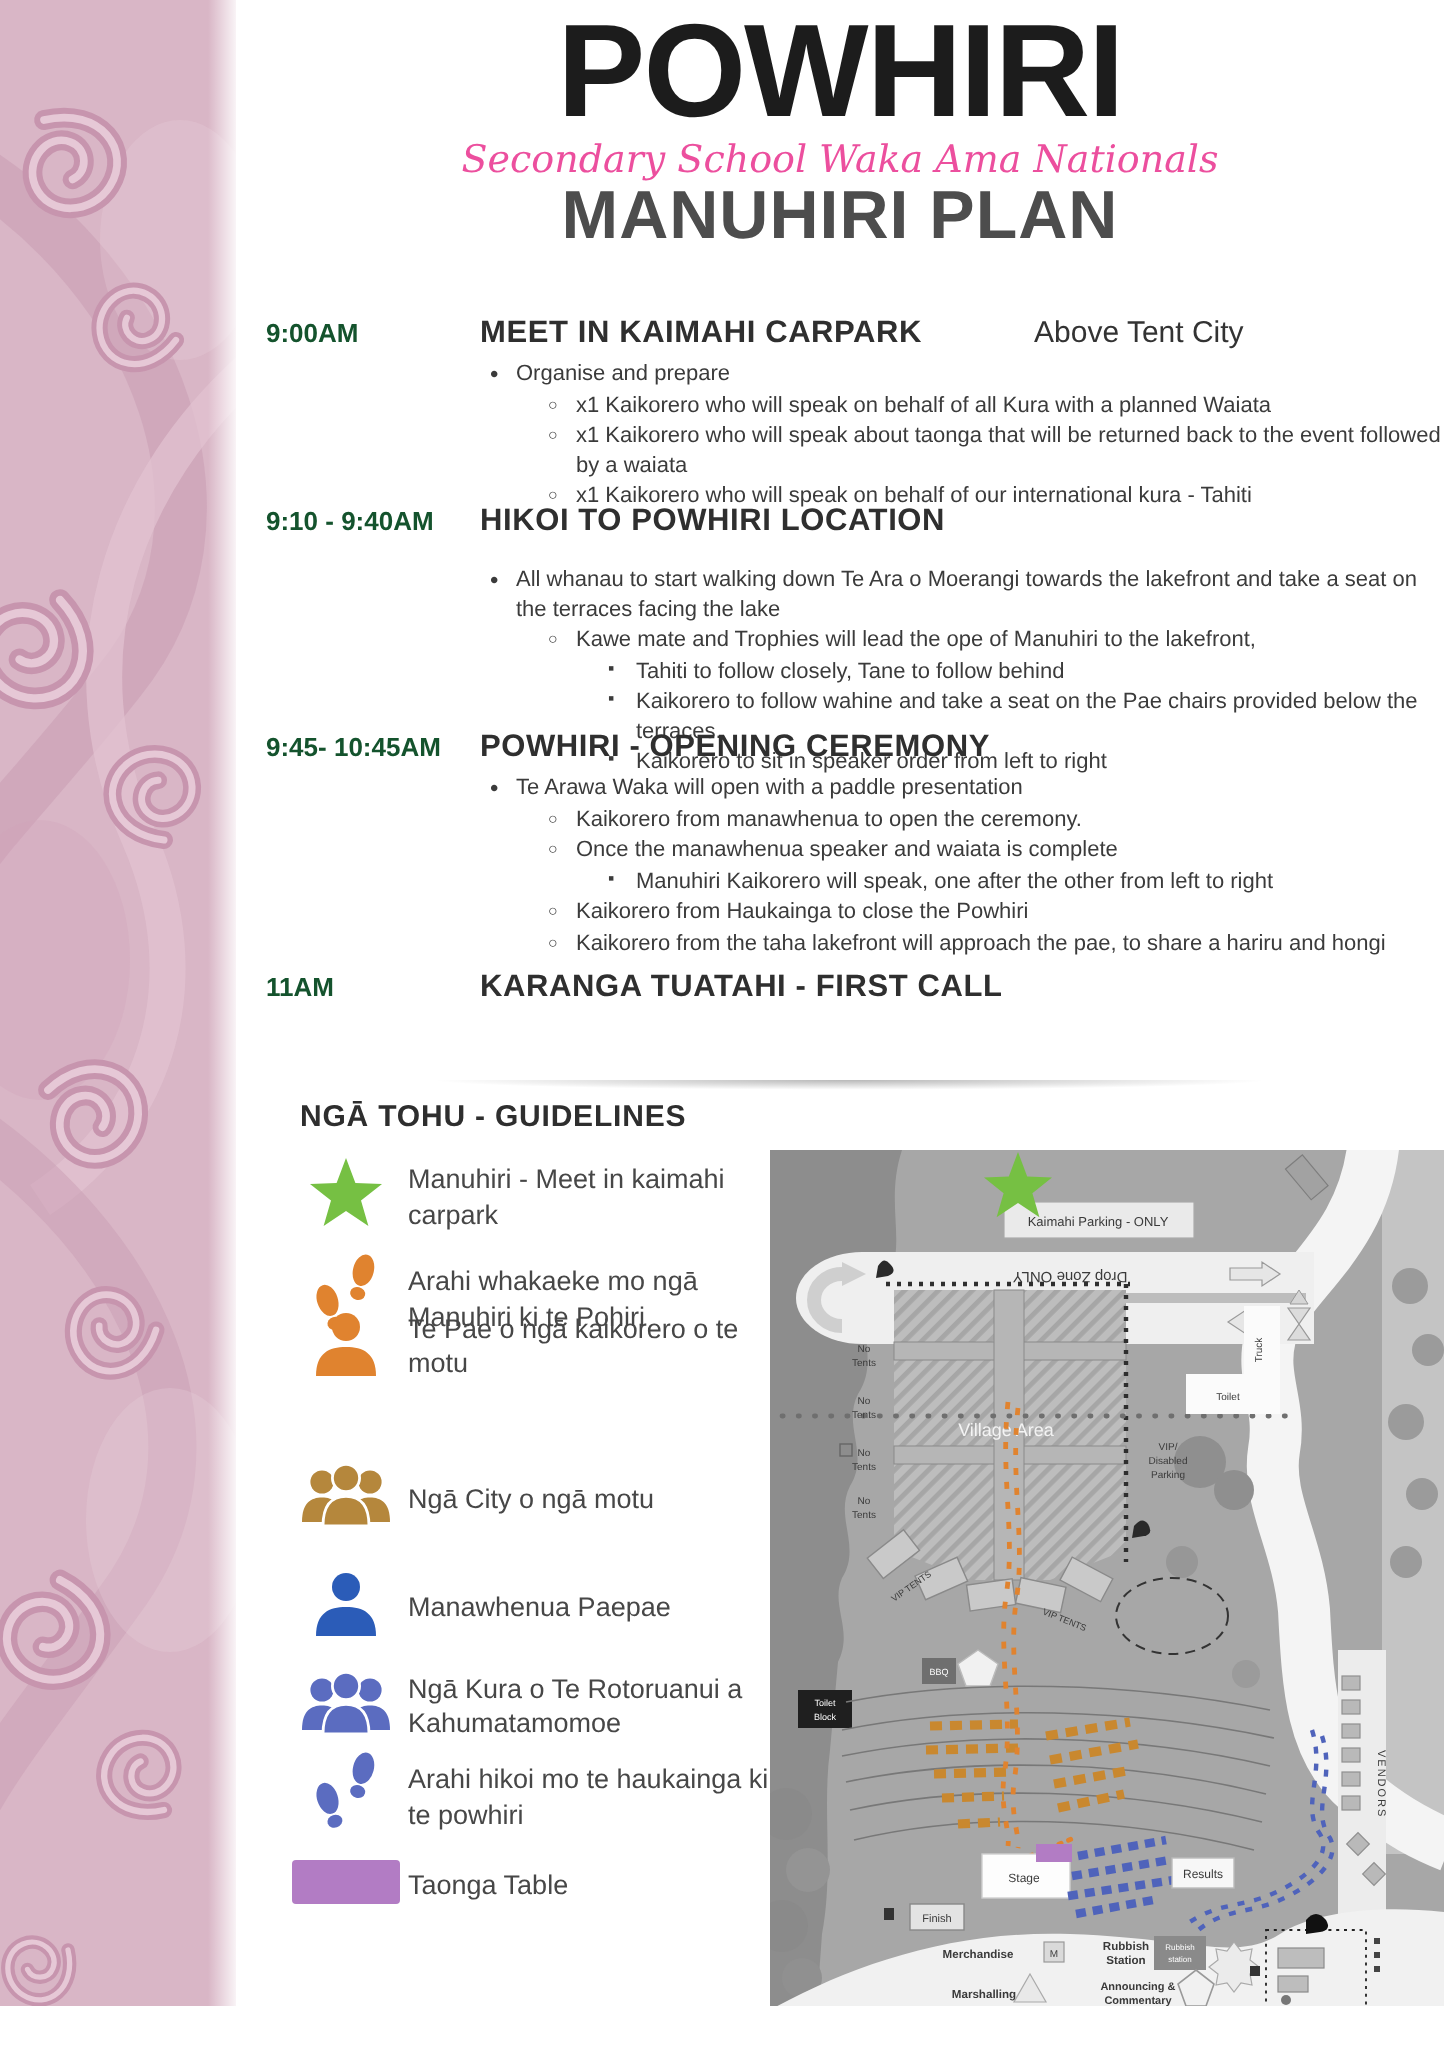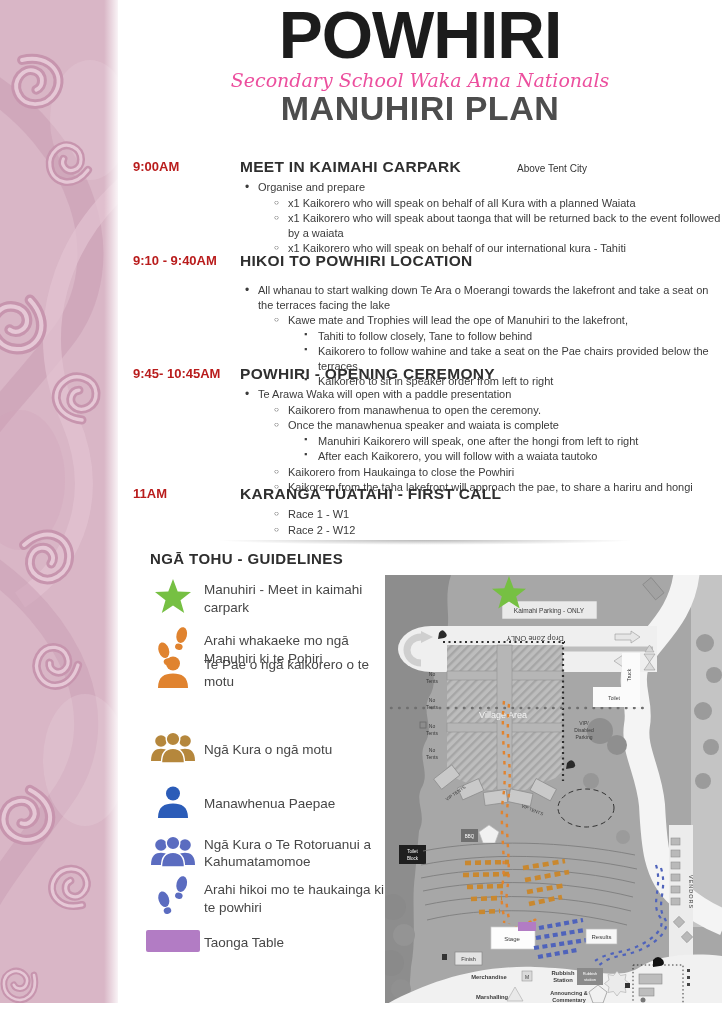--- a/index.html
+++ b/index.html
@@ -8,23 +8,23 @@
   
   .koru-strip{position:absolute;left:0;top:0;width:118px;height:1010px;}
   
   .header{position:absolute;left:118px;top:2px;width:604px;text-align:center;}
   .title{font-size:66px;font-weight:bold;letter-spacing:-1px;color:#1c1c1c;line-height:1.02;}
   .subtitle{font-family:"DejaVu Serif",serif;font-style:italic;font-size:19px;color:#ec4f9e;
             margin-top:2px;line-height:1.0;}
   .plan-title{font-size:34px;font-weight:bold;color:#4d4d4d;letter-spacing:0.5px;line-height:1.05;margin-top:1px;}
   
   .section{position:absolute;left:133px;width:589px;display:grid;grid-template-columns:107px 1fr;}
-  .time{font-weight:bold;font-size:13px;color:#b91c1c;padding-top:1px;}
+  .time{font-weight:bold;font-size:13px;color:#14532d;padding-top:1px;}
   .sec-head{font-size:15.5px;font-weight:bold;color:#2f2f2f;letter-spacing:0.3px;}
-  .sec-note{font-size:10px;font-weight:normal;color:#333;margin-left:56px;letter-spacing:0;margin-top:32px;}
+  .sec-note{font-size:15px;font-weight:normal;color:#333;margin-left:56px;letter-spacing:0;margin-top:32px;}
   .items{margin-top:4px;}
   .li{position:relative;font-size:11px;line-height:1.32;color:#3b3b3b;margin-top:1px;}
   .l1{padding-left:18px;}
   .l2{padding-left:48px;}
   .l3{padding-left:78px;}
   .l1::before{content:"•";position:absolute;left:5px;font-size:12px;}
   .l2::before{content:"○";position:absolute;left:34px;font-size:8px;top:2px;font-weight:bold;}
   .l3::before{content:"▪";position:absolute;left:64px;font-size:9px;top:0px;}
   .gap{height:9px;}
   
@@ -111,36 +111,31 @@
   </div>
 
   <div class="section" style="top:365px">
     <div class="time">9:45- 10:45AM</div>
     <div>
       <span class="sec-head">POWHIRI - OPENING CEREMONY</span>
       <div class="items">
         <div class="li l1">Te Arawa Waka will open with a paddle presentation</div>
         <div class="li l2">Kaikorero from manawhenua to open the ceremony.</div>
         <div class="li l2">Once the manawhenua speaker and waiata is complete</div>
-        <div class="li l3">Manuhiri Kaikorero will speak, one after the hongi from left to right</div>
-        <div class="li l3">After each Kaikorero, you will follow with a waiata tautoko</div>
+        <div class="li l3">Manuhiri Kaikorero will speak, one after the other from left to right</div>
         <div class="li l2">Kaikorero from Haukainga to close the Powhiri</div>
         <div class="li l2">Kaikorero from the taha lakefront will approach the pae, to share a hariru and hongi</div>
       </div>
     </div>
   </div>
 
   <div class="section" style="top:485px">
     <div class="time">11AM</div>
     <div>
       <span class="sec-head">KARANGA TUATAHI - FIRST CALL</span>
-      <div class="items">
-        <div class="li l2">Race 1 - W1</div>
-        <div class="li l2">Race 2 - W12</div>
-      </div>
     </div>
   </div>
 
   <div class="divider"></div>
 
   <div class="guide-head">NGĀ TOHU - GUIDELINES</div>
 
   <div class="legend-item" style="top:578px">
     <span class="licon">
       <svg width="40" height="38" viewBox="0 0 40 38">
@@ -188,21 +183,21 @@
             <path d="M1 30 C1 20.5 5.5 17.8 11 17.8 C16.5 17.8 21 20.5 21 30 Z"></path>
         <circle cx="35" cy="10" r="5.8"></circle>
             <path d="M25 30 C25 20.5 29.5 17.8 35 17.8 C40.5 17.8 45 20.5 45 30 Z"></path>
         <g stroke="#fff" stroke-width="1.4">
               <circle cx="23" cy="8" r="6.8"></circle>
               <path d="M11.5 32 C11.5 20.5 16.5 17.2 23 17.2 C29.5 17.2 34.5 20.5 34.5 32 Z"></path>
             </g>
       </g>
         </svg>
     </span>
-    <span class="llabel">Ngā Kura o ngā motu</span>
+    <span class="llabel">Ngā City o ngā motu</span>
   </div>
 
   <div class="legend-item" style="top:784px">
     <span class="licon">
       <svg width="38" height="36" viewBox="0 0 38 36">
           <g fill="#2b5cb8">
         <circle cx="19" cy="9.5" r="7"></circle>
             <path d="M4 34 C4 22.5 10.5 19.5 19 19.5 C27.5 19.5 34 22.5 34 34 Z"></path>
       </g>
         </svg>

